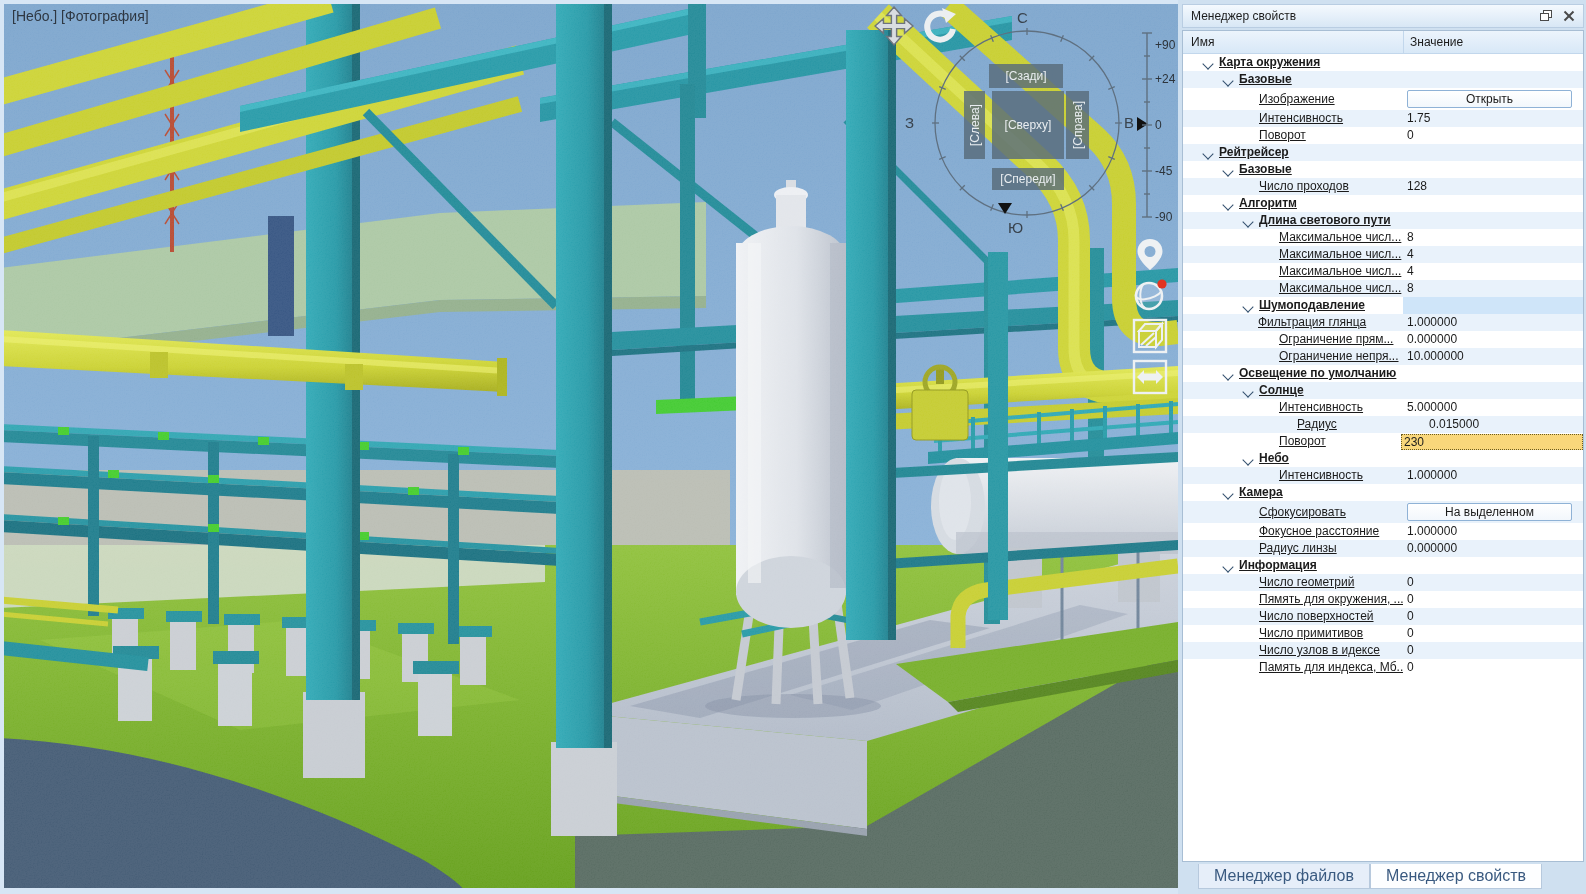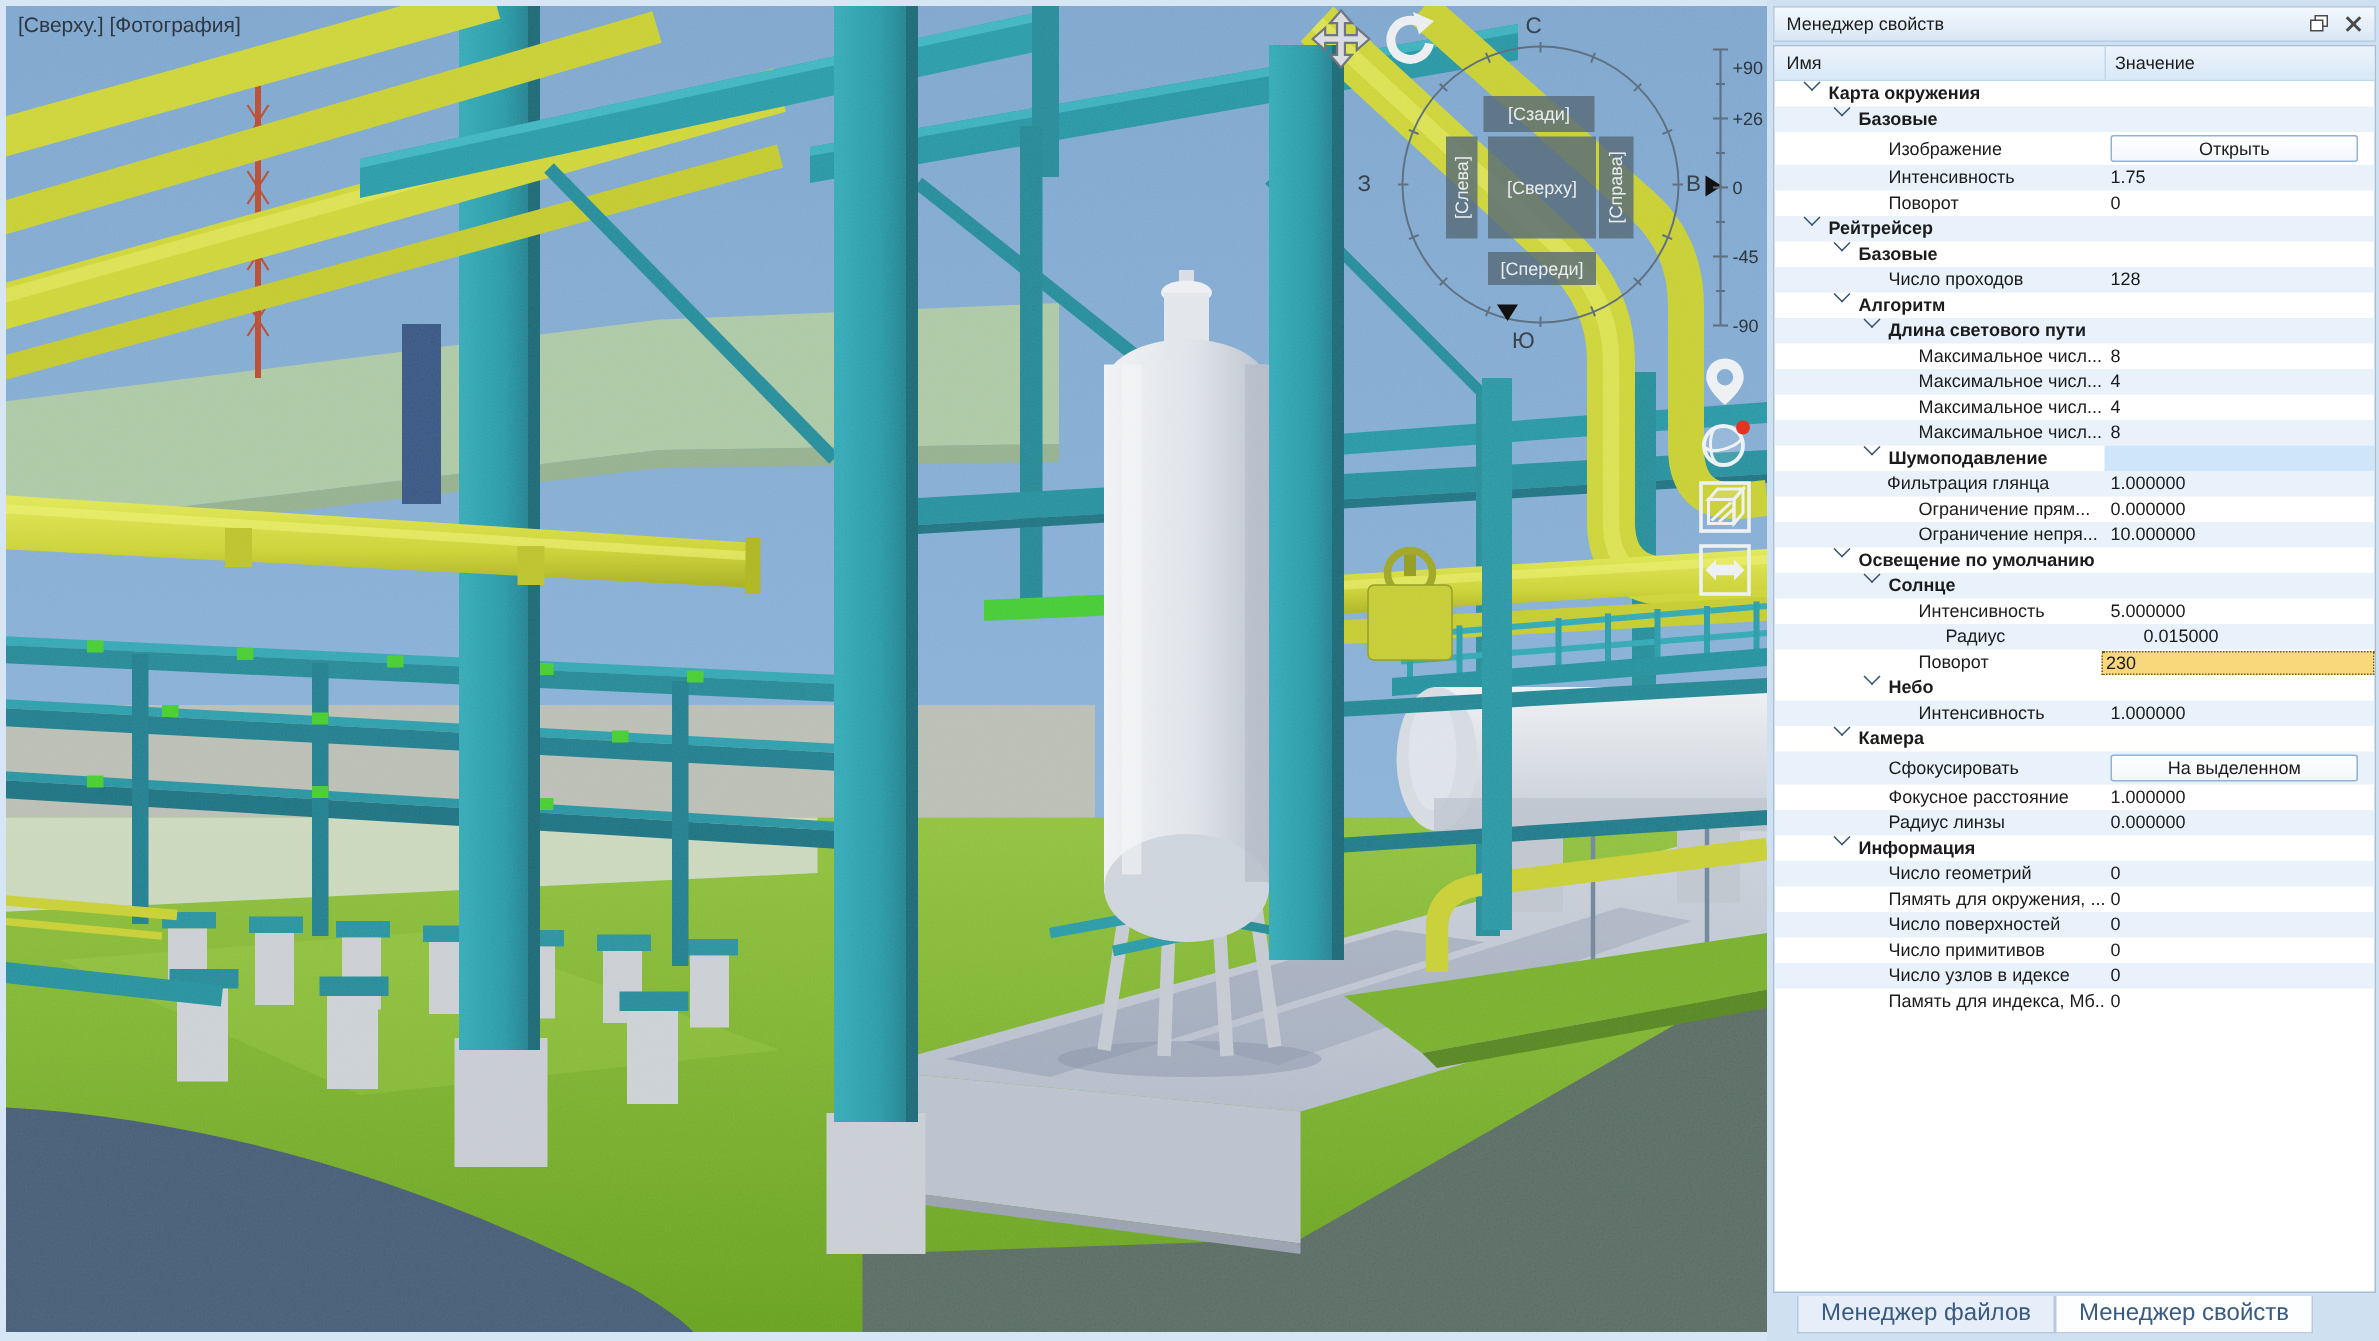--- a/index.html
+++ b/index.html
@@ -56,21 +56,21 @@
   .panel-title svg{cursor:pointer;margin-left:10px;}
   .panel-body{position:absolute;left:2px;top:30px;right:2px;bottom:32px;
       background:#fff;border:1px solid #a8bed4;box-sizing:border-box;overflow:hidden;}
   .grid-header{display:flex;height:22px;line-height:22px;font-size:12px;color:#1c1c1c;
       background:linear-gradient(#ecf4fc,#d8e8f7);border-bottom:1px solid #c2d7ec;}
   .grid-header .hn{width:220px;padding-left:8px;box-sizing:border-box;}
   .grid-header .hv{flex:1;padding-left:6px;border-left:1px solid #c2d7ec;}
   .prow{display:flex;height:17px;line-height:17px;font-size:12px;color:#1b1b1b;}
   .prow.alt{background:#e9f2fb;}
   .prow.tall{height:22px;line-height:22px;}
-  .pname{width:220px;box-sizing:border-box;display:flex;white-space:nowrap;overflow:hidden;}
+  .pname{width:220px;box-sizing:border-box;display:flex;align-items:center;white-space:nowrap;overflow:hidden;text-decoration:underline;}
   .pname.grp{font-weight:bold;}
   .spacer{display:inline-block;width:16px;flex:0 0 16px;position:relative;}
   .chev{position:absolute;left:1px;top:-3px;width:7px;height:7px;
         border-right:1.7px solid #33506e;border-bottom:1.7px solid #33506e;transform:rotate(45deg);}
   .pval{flex:1;padding-left:4px;display:flex;align-items:center;white-space:nowrap;box-sizing:border-box;}
   .pval.hl{background:#cfe5f9;}
   .pval button{height:18px;width:165px;font-size:12px;font-family:inherit;color:#1b1b1b;
         background:linear-gradient(#ffffff,#f2f7fc);border:1px solid #8fb2d6;border-radius:2px;cursor:pointer;}
   .pval input{width:176px;height:14px;font-size:12px;font-family:inherit;color:#1b1b1b;
         background:#f9d77b;border:1px dotted #6b5b20;padding:0 2px;outline:none;}
@@ -352,21 +352,21 @@
       <rect x="988" y="252" width="20" height="368" fill="#1f93a0"></rect>
     </g>
 
     <rect width="1178" height="894" filter="url(#grain)" opacity=".09"></rect>
   </svg>
 
   <div class="chrome-top"></div>
   <div class="chrome-left"></div>
   <div class="chrome-bottom"></div>
 
-  <div class="vp-label">[Сверху.] [Фотография]</div>
+  <div class="vp-label">[Небо.] [Фотография]</div>
 
   <svg class="nav-icon pan-icon" width="40" height="40" viewBox="0 0 38 38">
     <path d="M19 1 L26 9 L21.5 9 L21.5 16.5 L29 16.5 L29 12 L37 19 L29 26 L29 21.5 L21.5 21.5 L21.5 29 L26 29 L19 37 L12 29 L16.5 29 L16.5 21.5 L9 21.5 L9 26 L1 19 L9 12 L9 16.5 L16.5 16.5 L16.5 9 L12 9 Z" fill="#d9dde1" stroke="#6e757e" stroke-width="1.4"></path>
   </svg>
 
   <svg class="nav-icon orbit-icon" width="44" height="44" viewBox="0 0 44 44">
     <path d="M33 13 A13 13 0 1 0 37 25" stroke="#eceff1" stroke-width="6" fill="none"></path>
     <polygon points="26,4 40,10 30,19" fill="#eceff1"></polygon>
   </svg>
 
@@ -415,21 +415,21 @@
           <line x1="14" y1="151" x2="24" y2="151"></line>
         <line x1="14" y1="197" x2="24" y2="197"></line>
         <line x1="16" y1="36" x2="22" y2="36"></line>
           <line x1="16" y1="82" x2="22" y2="82"></line>
         <line x1="16" y1="128" x2="22" y2="128"></line>
           <line x1="16" y1="174" x2="22" y2="174"></line>
       </g>
     </svg>
     <div id="elev-labels">
         <div class="elev-label" style="top: 18px;">+90</div>
-        <div class="elev-label" style="top: 52px;">+26</div>
+        <div class="elev-label" style="top: 52px;">+24</div>
         <div class="elev-label" style="top: 98px;">0</div>
         <div class="elev-label" style="top: 144px;">-45</div>
         <div class="elev-label" style="top: 190px;">-90</div>
       </div>
   </div>
 
   <div class="side-icons">
     <svg class="ic" viewBox="0 0 36 36">
       <path d="M18 3 C10.5 3 5.5 8.5 5.5 15.5 C5.5 24 18 34 18 34 C18 34 30.5 24 30.5 15.5 C30.5 8.5 25.5 3 18 3 Z M18 10 A5.5 5.5 0 1 1 18 21 A5.5 5.5 0 1 1 18 10 Z" fill="#eef1f3" fill-rule="evenodd"></path>
     </svg>

